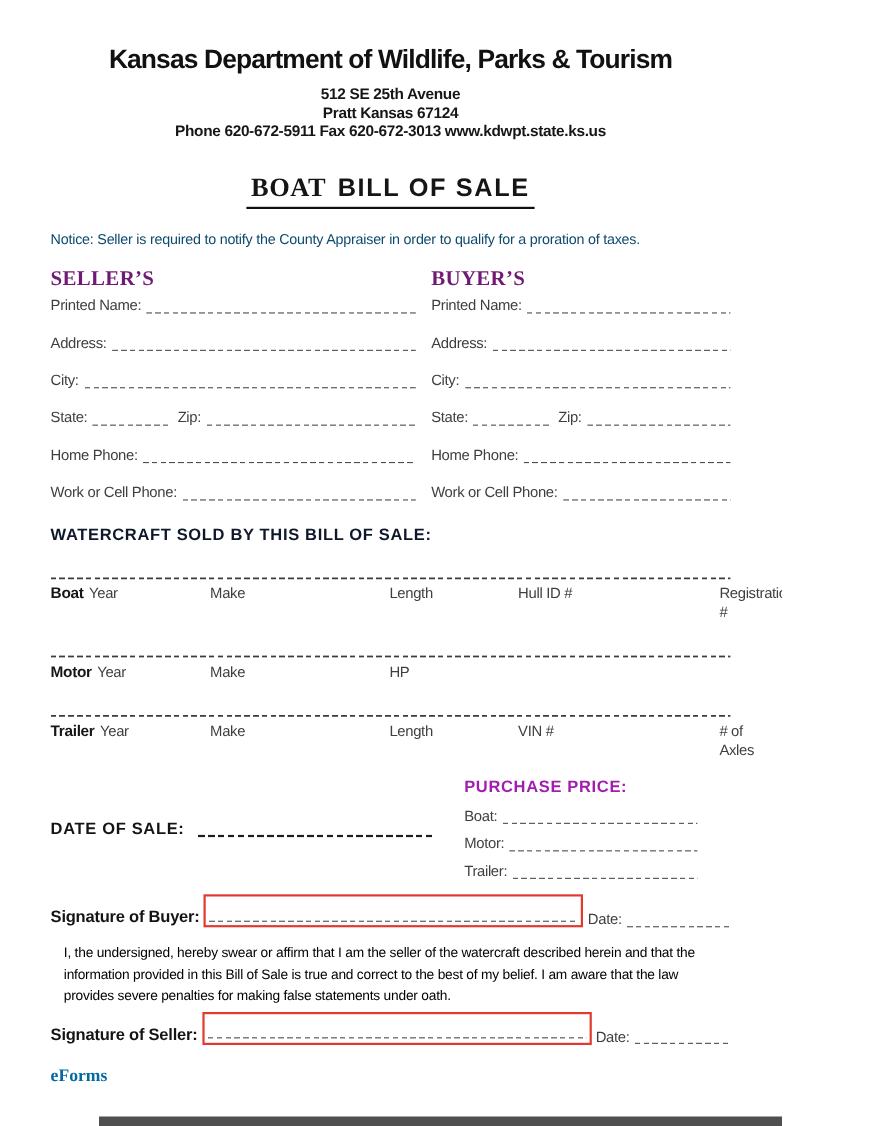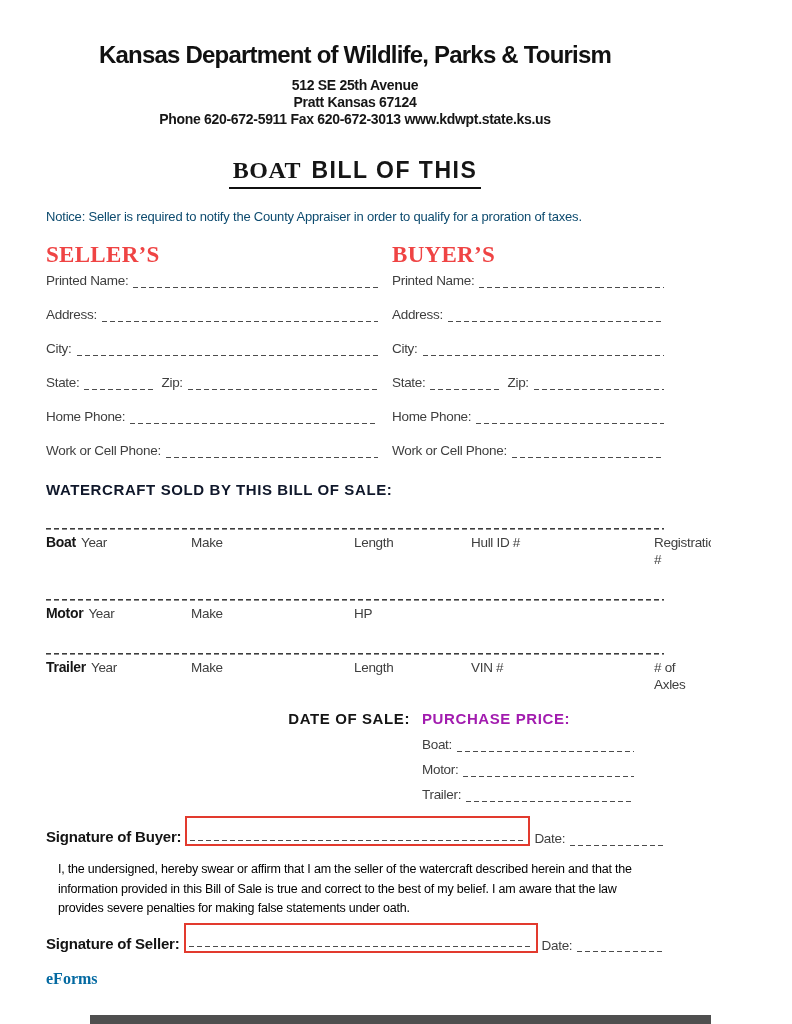--- a/index.html
+++ b/index.html
@@ -26,34 +26,34 @@
   .fill.short{flex:none;width:70px;}
   .fill.bold{height:16px;background-size:100% 2.4px;
     background-image:repeating-linear-gradient(90deg,#1d1d1d 0,#1d1d1d 6px,transparent 6px,transparent 9px);}
   .dash-rule{height:2px;margin-top:0;
     background-image:repeating-linear-gradient(90deg,#3c3c3c 0,#3c3c3c 5px,transparent 5px,transparent 8px);
     background-size:100% 1.6px;background-repeat:no-repeat;background-position:0 bottom;}
   
   .parties{display:flex;margin-top:18px;}
   .pcol{width:332px;}
   .pcol.right{margin-left:14px;flex:1;}
-  .pheading{font-family:"Liberation Serif",serif;font-weight:bold;font-size:23px;color:#ef4444;letter-spacing:0.3px;}
+  .pheading{font-family:"Liberation Serif",serif;font-weight:bold;font-size:19px;color:#701a75;letter-spacing:0.3px;}
   .frow{display:flex;align-items:flex-end;margin-top:19px;font-size:13.5px;letter-spacing:-0.3px;}
   .frow.tight{margin-top:5px;}
   .frow .lbl{margin-right:5px;white-space:nowrap;line-height:15px;}
   .frow .lbl.mid{margin-left:7px;}
   
   .sec-heading{margin-top:23px;font-size:15px;font-weight:bold;color:#0f172a;letter-spacing:0.6px;}
   .wc-block{margin-top:30px;}
   .wc-block.later{margin-top:31px;}
   .wc-row{display:grid;grid-template-columns:145px 163px 117px 183px auto;font-size:13.5px;letter-spacing:-0.3px;margin-top:4px;line-height:17px;}
   .wc-name{font-weight:bold;color:#161616;margin-right:5px;font-size:14px;}
   
   .sale{display:flex;margin-top:17px;}
-  .sale-left{width:376px;display:flex;align-items:flex-end;flex-direction:column;}
+  .sale-left{width:376px;display:flex;align-items:center;}
   .sale-left .biglbl{font-size:15px;font-weight:bold;color:#141414;letter-spacing:0.6px;margin-right:12px;line-height:17px;}
   .sale-left .fill.bold{max-width:215px;}
   .sale-right{flex:1;}
   .price-heading{font-size:15px;font-weight:bold;color:#a21caf;letter-spacing:0.6px;line-height:17px;}
   .price-row{display:flex;align-items:flex-end;margin-top:10px;margin-right:30px;font-size:13.5px;letter-spacing:-0.3px;}
   .price-row .lbl{margin-right:5px;line-height:15px;}
   
   .sig-row{display:flex;align-items:flex-end;margin-top:14px;}
   .sig-lbl{font-size:15px;font-weight:bold;color:#141414;letter-spacing:-0.2px;white-space:nowrap;margin-right:4px;line-height:18px;}
   .sig-box{flex:none;height:30px;border:2px solid #e23a2e;position:relative;}
@@ -77,21 +77,21 @@
   <div class="hdr">
     <div class="org">Kansas Department of Wildlife, Parks &amp; Tourism</div>
     <div class="addr first">512 SE 25th Avenue</div>
     <div class="addr">Pratt Kansas 67124</div>
     <div class="addr">Phone 620-672-5911 Fax 620-672-3013 www.kdwpt.state.ks.us</div>
   </div>
 
   <div class="doc-title">
     <span class="inner">
       <span class="t-serif">BOAT</span>
-      <span class="t-sans">BILL OF THIS</span>
+      <span class="t-sans">BILL OF SALE</span>
     </span>
   </div>
 
   <div class="notice">Notice: Seller is required to notify the County Appraiser in order to qualify for a proration of taxes.</div>
 
   <div class="parties">
     <div class="pcol">
       <div class="pheading">SELLER’S</div>
       <div class="frow tight">
         <span class="lbl">Printed Name:</span>

